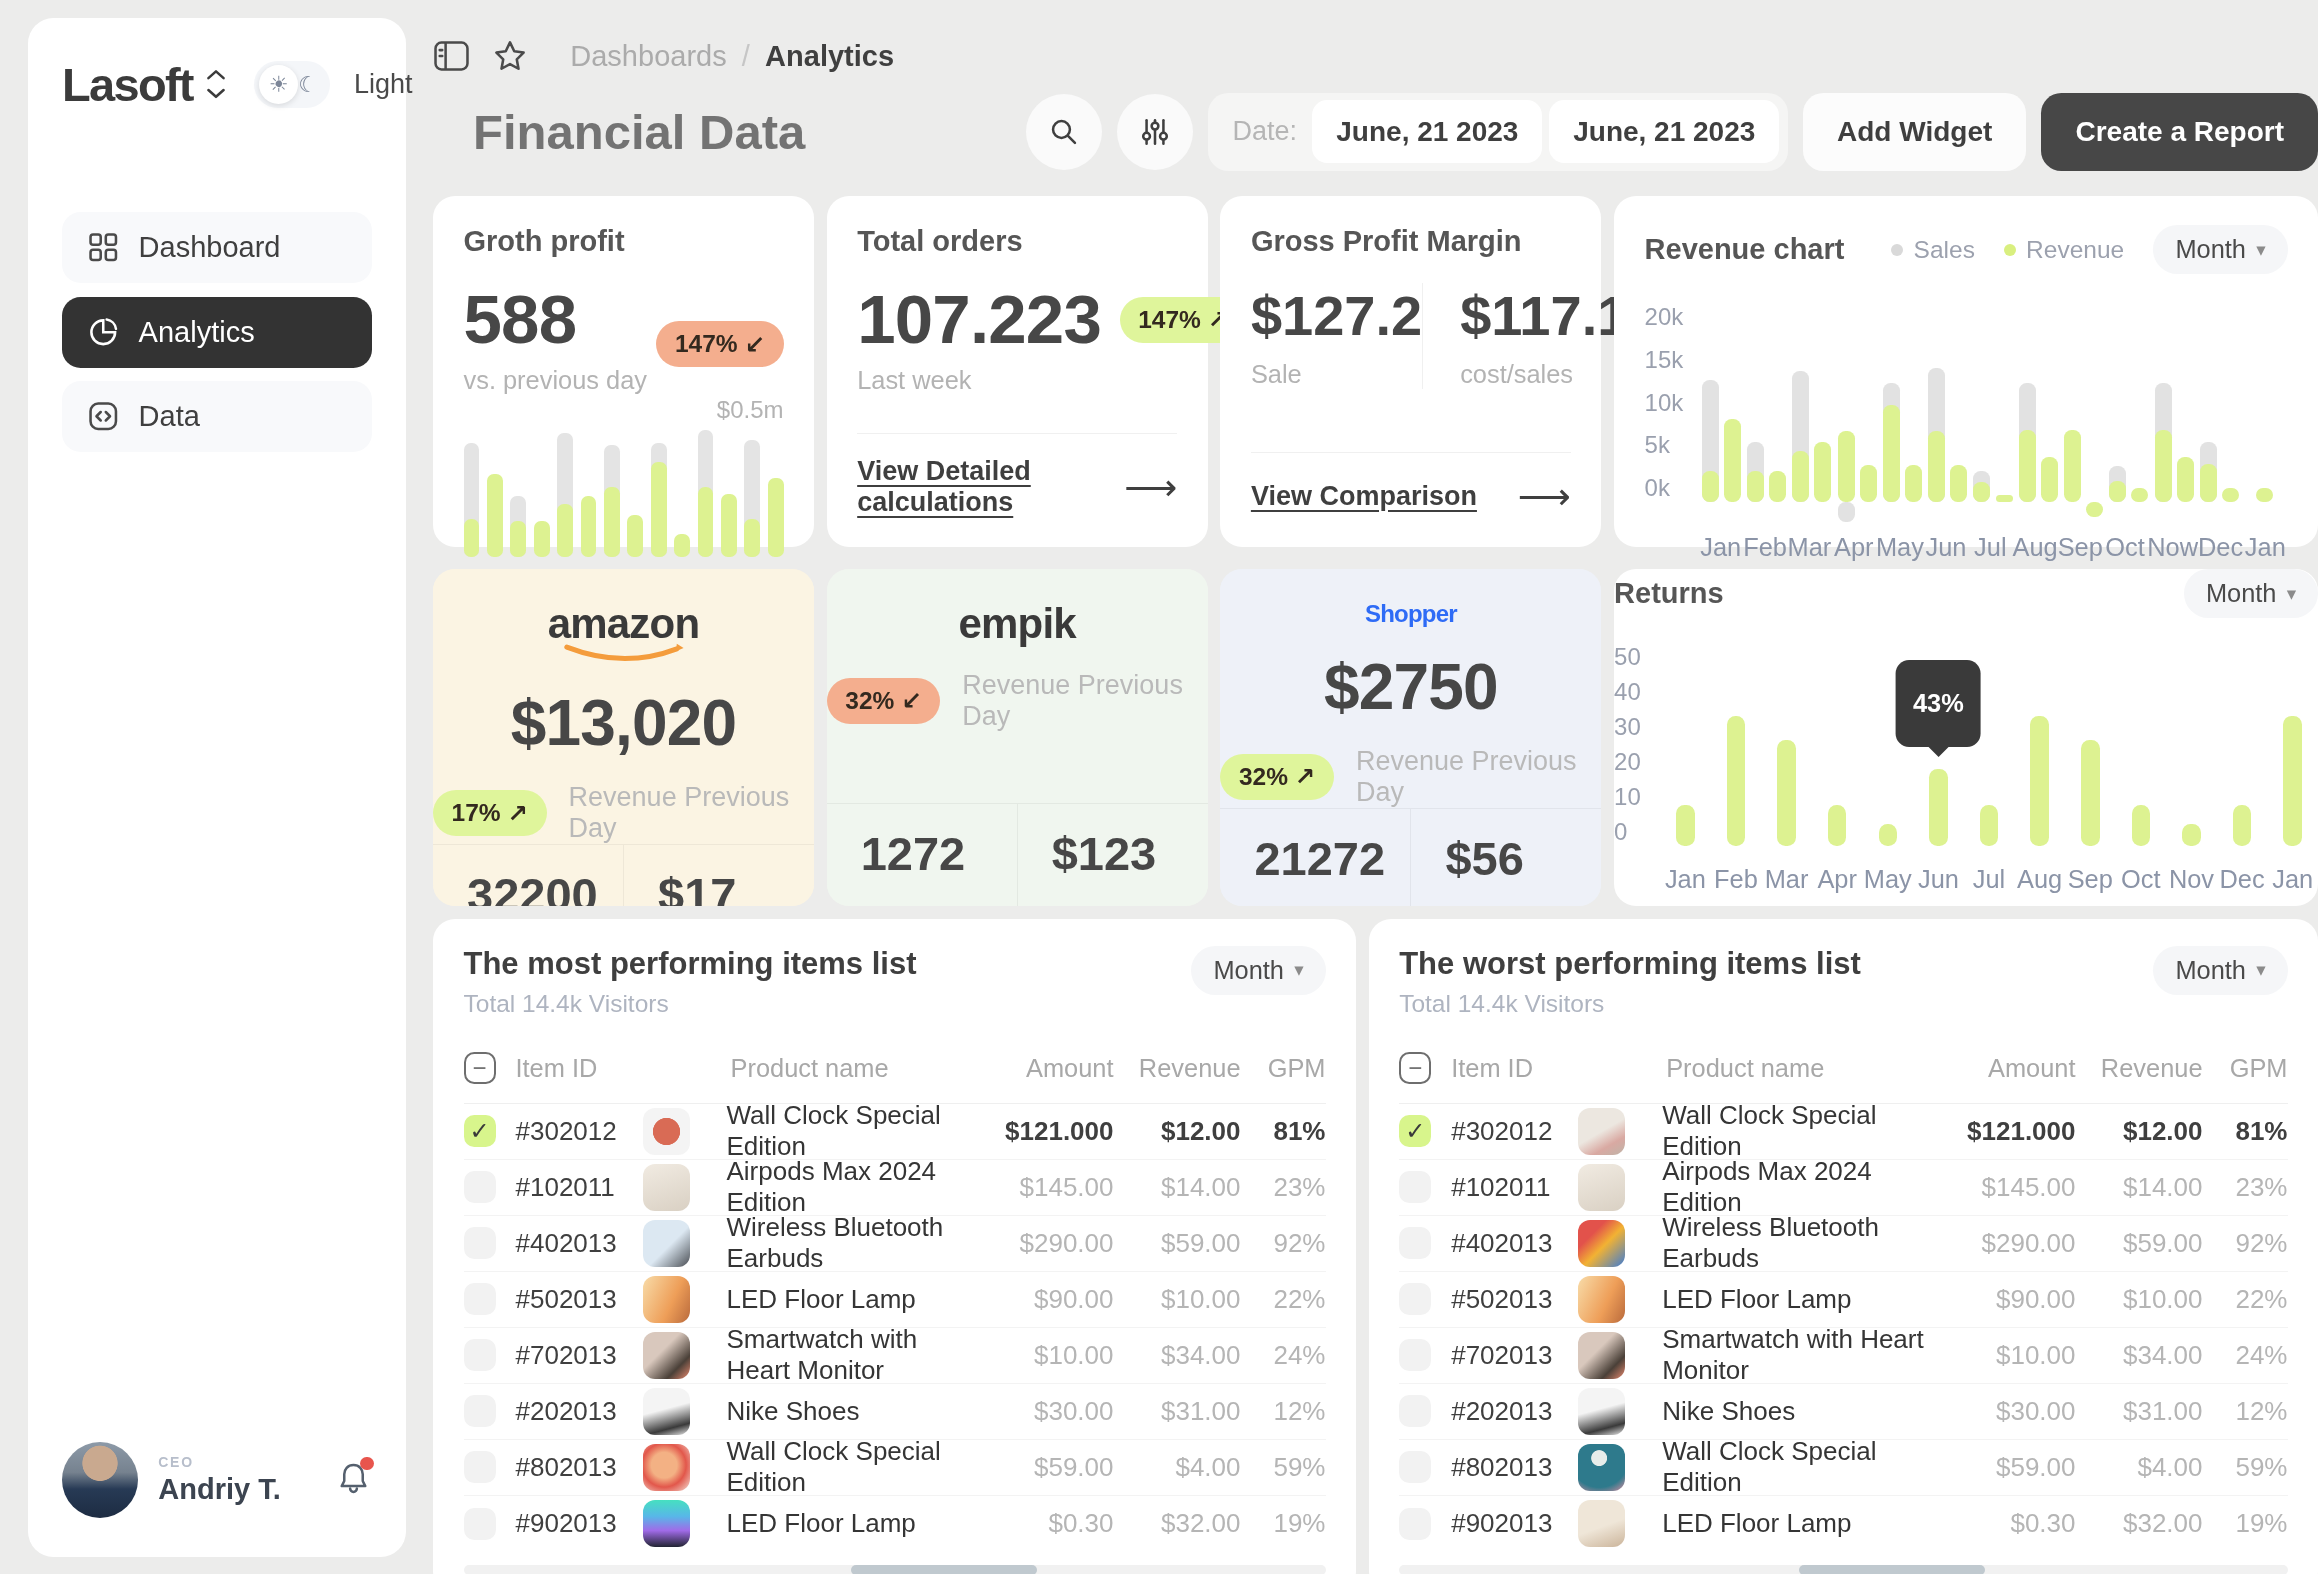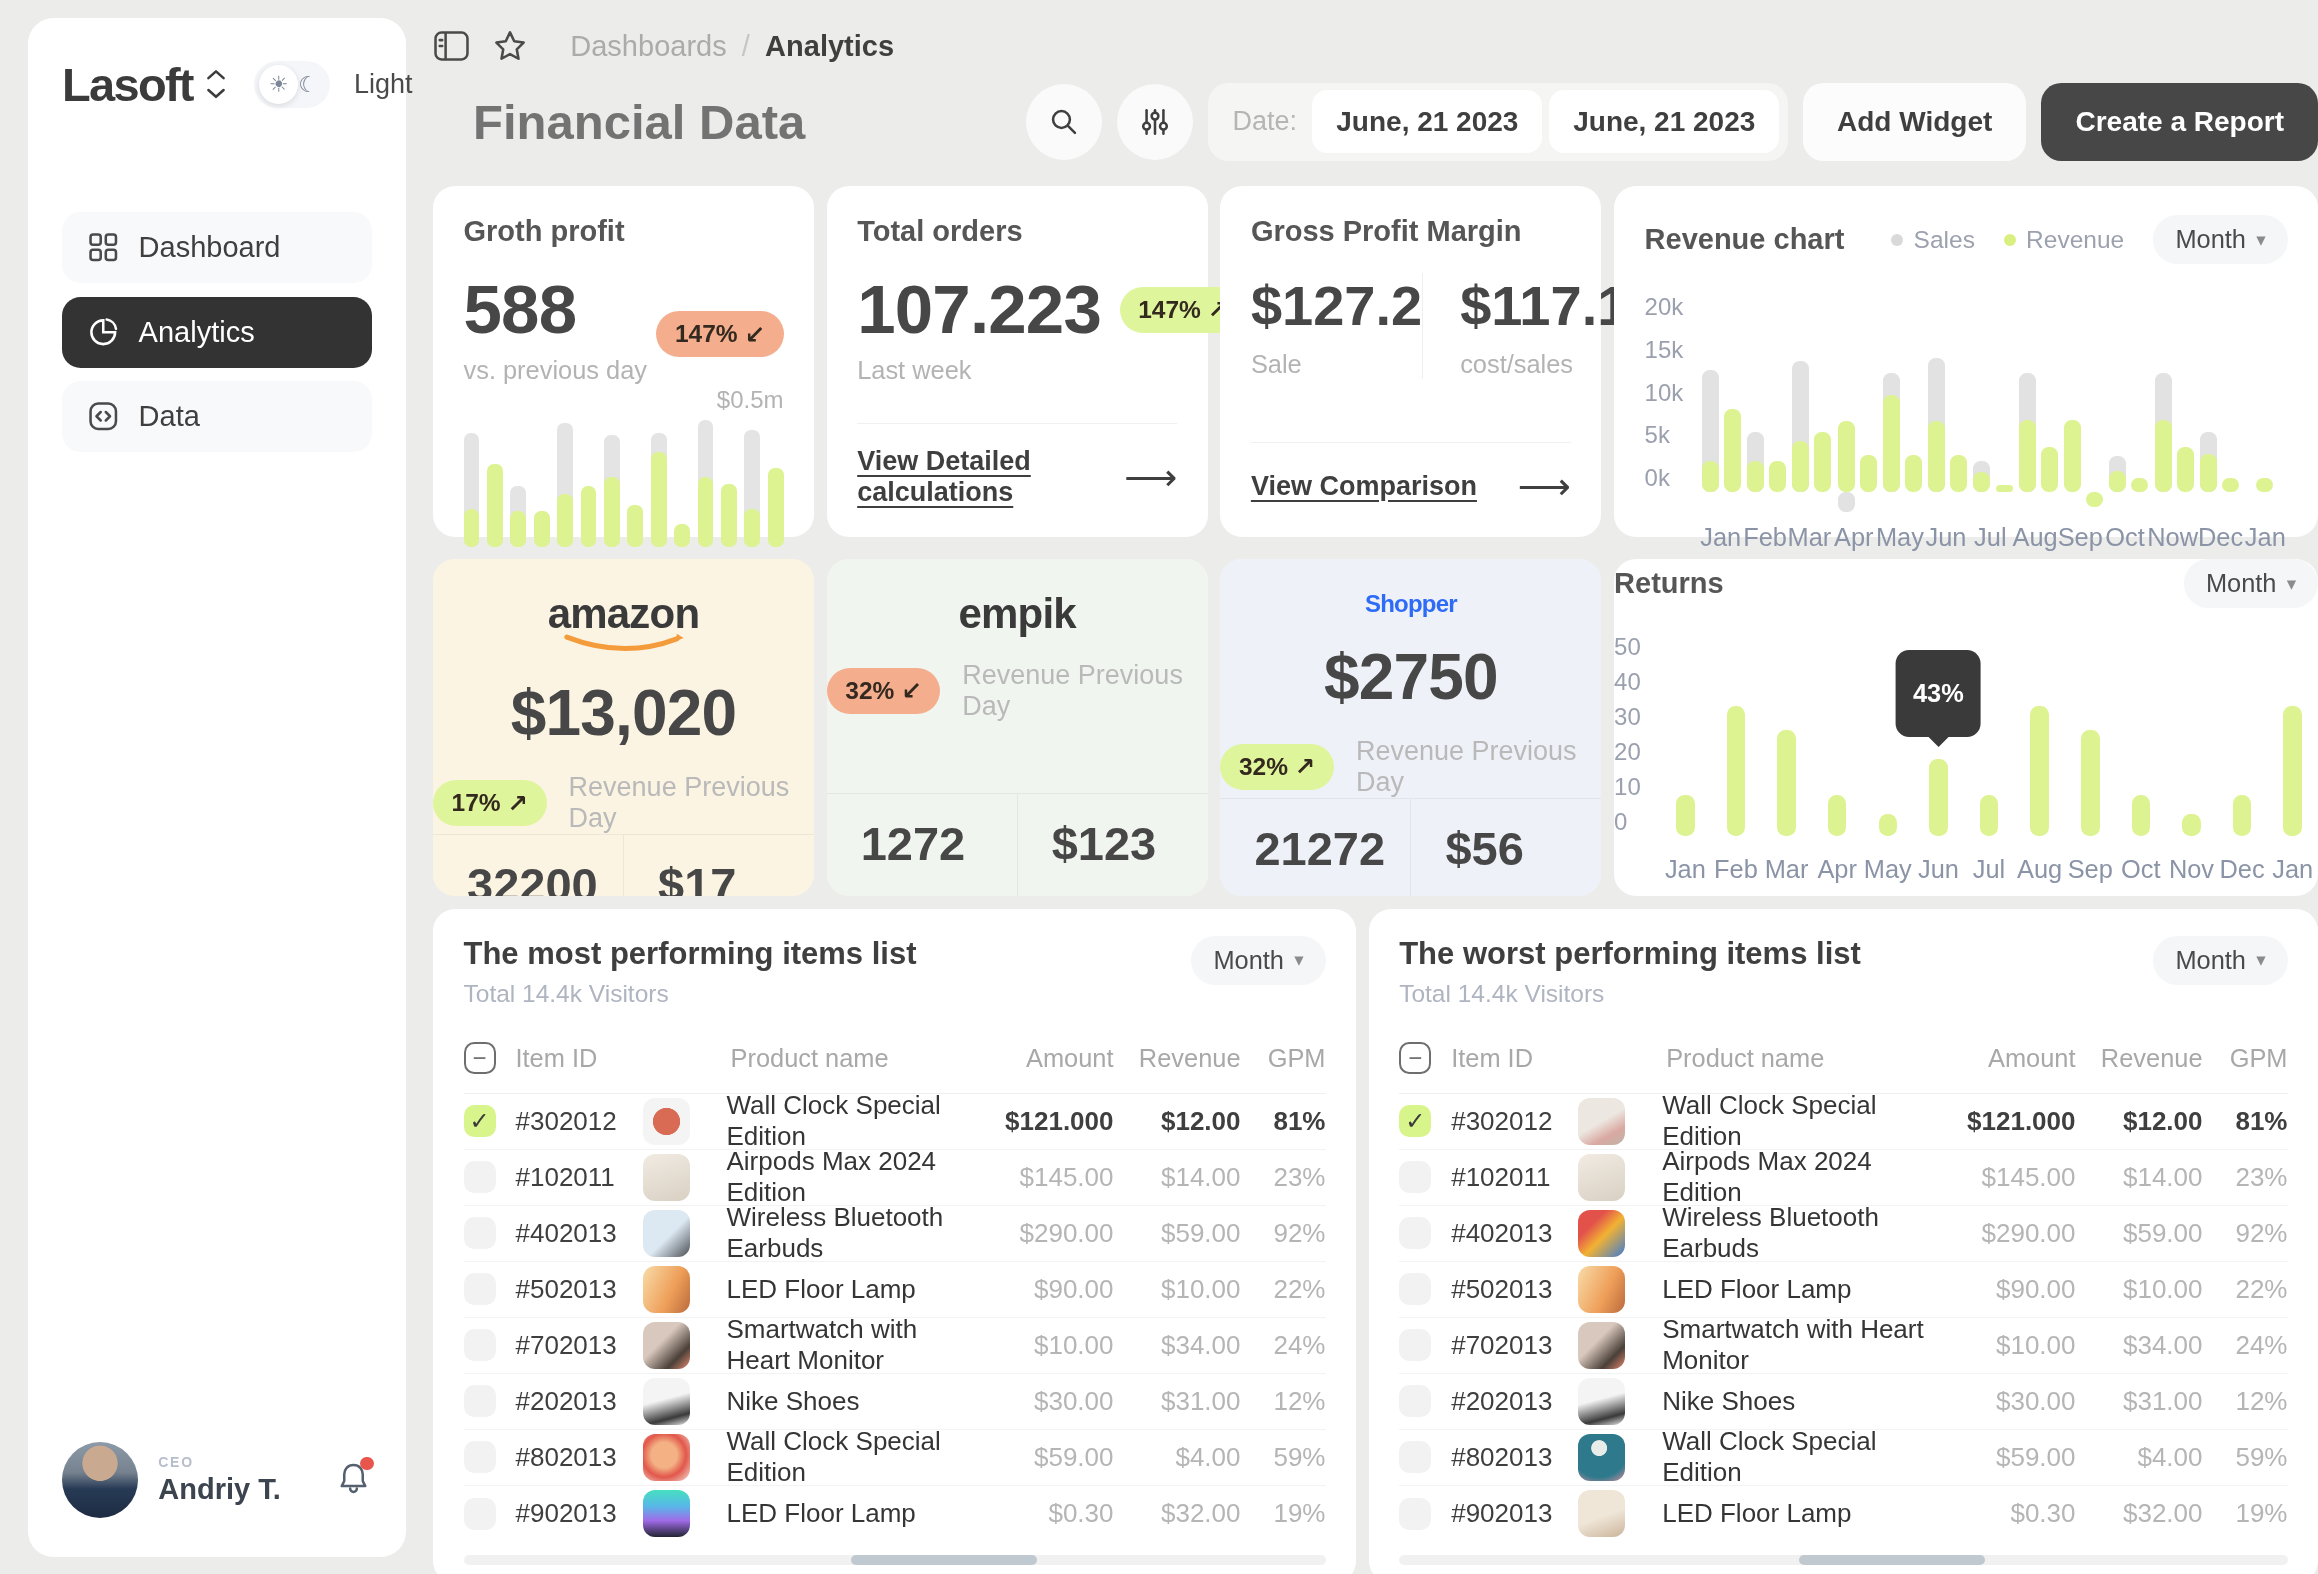--- a/index.html
+++ b/index.html
@@ -45,21 +45,21 @@
                linear-gradient(180deg,#8d9aa8 0%,#76828f 40%,#273a55 62%,#1d2c42 100%); }
   .user-meta { display:flex; flex-direction:column; gap:3.4px; }
   .user-role { font-size:14px; letter-spacing:1.7px; color:#B7BECB; font-weight:700; }
   .user-name { font-size:29px; font-weight:700; color:#3C4450; }
   .bell-wrap { margin-left:auto; position:relative; cursor:pointer; }
   .bell-dot { position:absolute; right:-1.7px; top:-3.4px; width:13.5px; height:13.5px;
     border-radius:50%; background:#E8554D; }
 
   
   .main { position:absolute; left:433px; top:18px; width:1885px; height:1549px; }
-  .breadcrumb-row { display:flex; align-items:center; gap:22px; margin-top:7px; height:42px; }
+  .breadcrumb-row { display:flex; align-items:center; gap:22px; margin-top:17px; height:42px; }
   .bc-icon { color:#4A4A4A; cursor:pointer; display:flex; }
   .crumbs { display:flex; gap:15.2px; font-size:29px; margin-left:20.3px; }
   .crumb-muted { color:#ABABAB; cursor:pointer; }
   .crumb-sep { color:#C6C6C6; }
   .crumb-current { color:#3F3F3F; font-weight:600; }
 
   .title-row { display:flex; align-items:center; margin-top:12px; height:85px; }
   .page-title { font-size:49px; font-weight:600; color:#737373;margin-left:40px; }
   .controls { margin-left:auto; display:flex; align-items:center; gap:15.2px; }
   .circle-btn { width:76px; height:76px; border-radius:50%; background:#FAFAFA;

